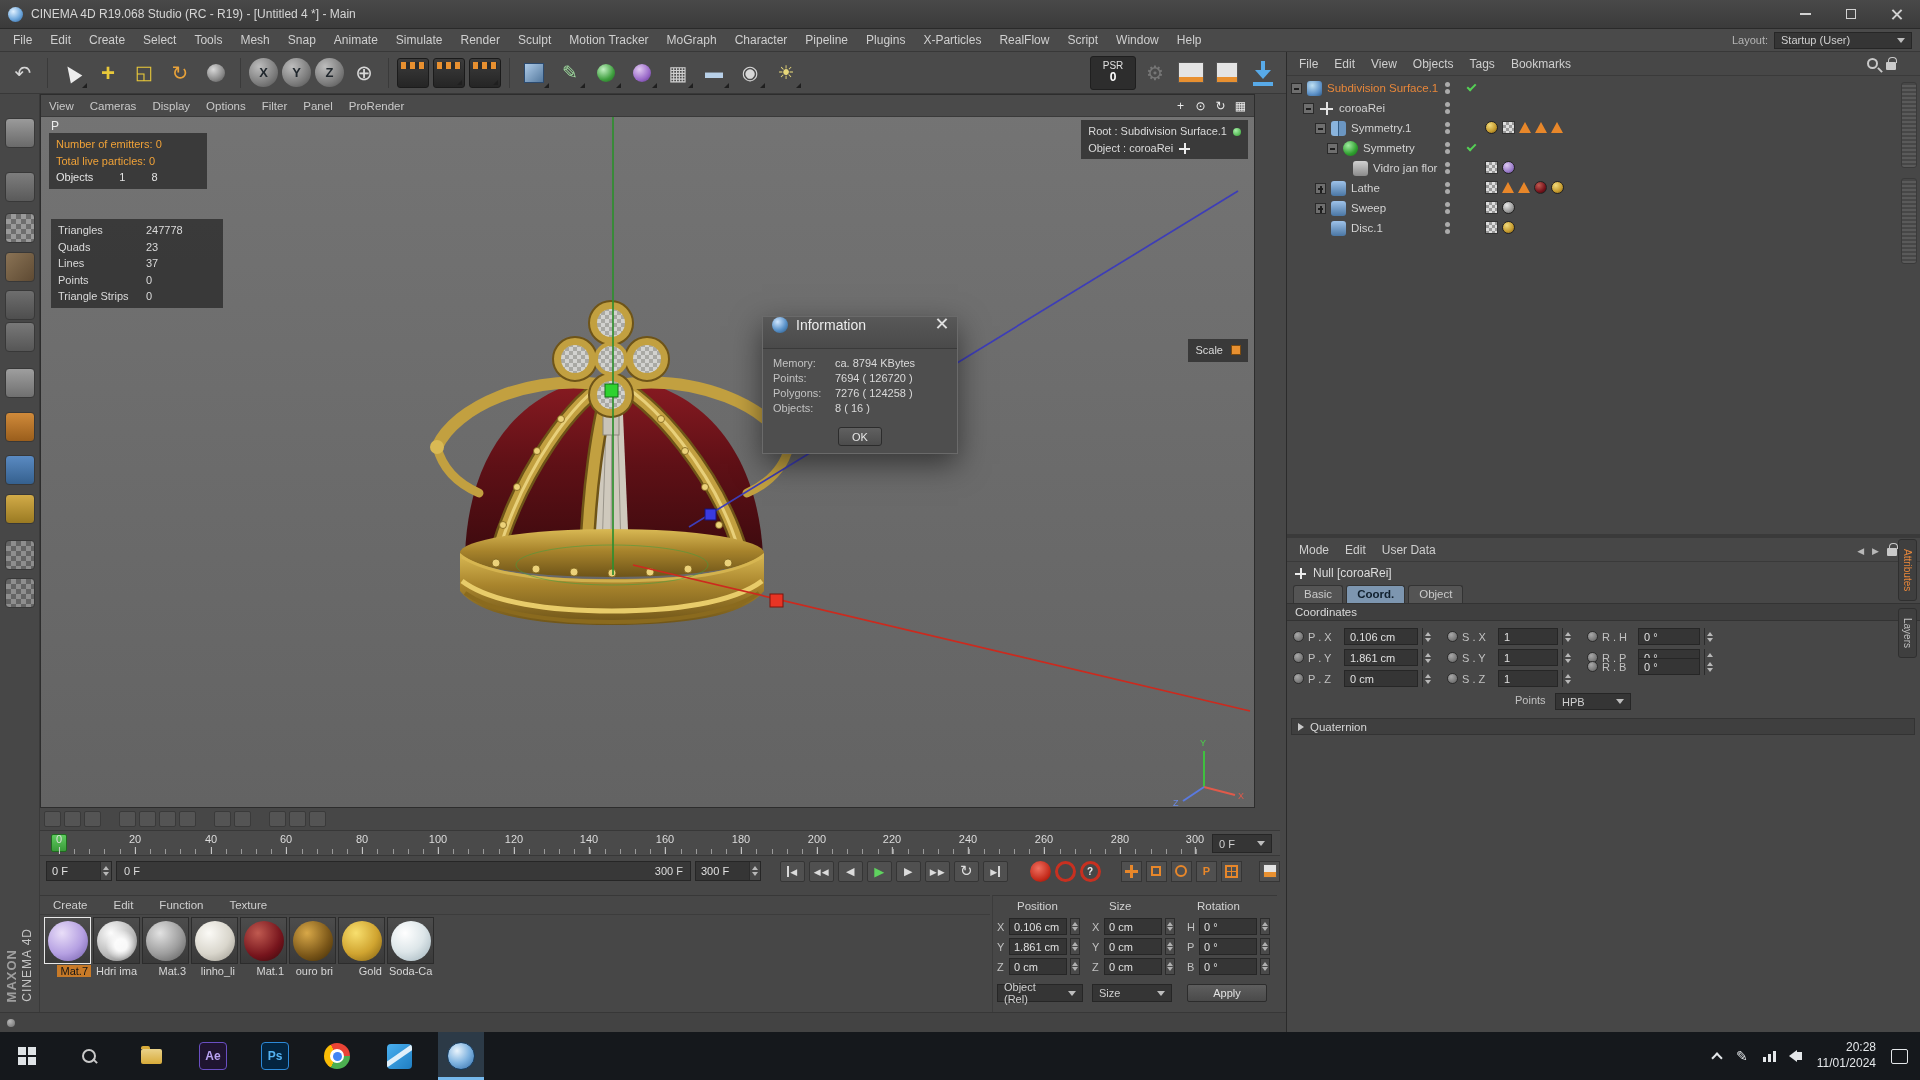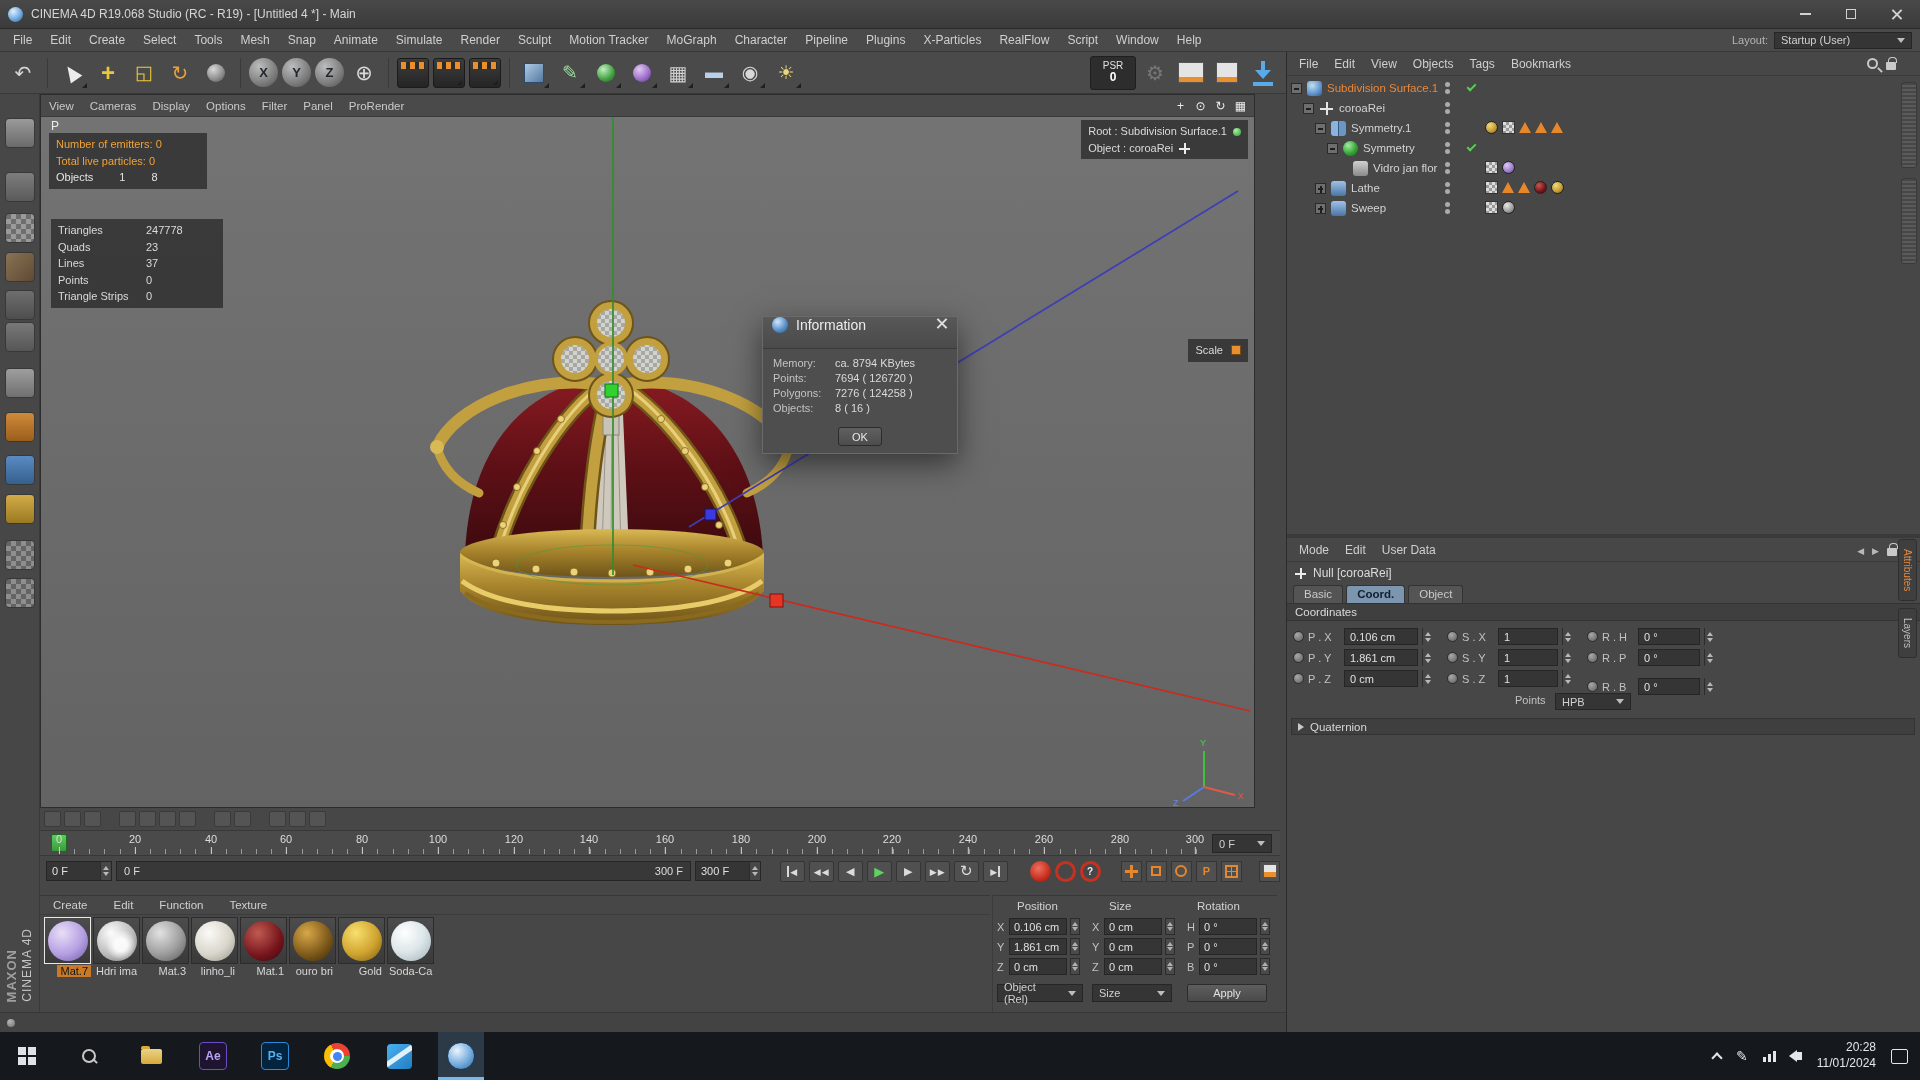--- a/index.html
+++ b/index.html
@@ -850,20 +850,33 @@
         <span class="tlabel">Sweep</span>
         <span class="tdots">
             <i></i>
             <i></i>
           </span>
         <span class="tags">
             <span class="cchk"></span>
             <span class="csph gy"></span>
           </span>
       </div>
+      <div class="trow" style="top:142px;padding-left:28px">
+        <span class="texp none"></span>
+        <span class="ti blue"></span>
+        <span class="tlabel">Disc.1</span>
+        <span class="tdots">
+            <i></i>
+            <i></i>
+          </span>
+        <span class="tags">
+            <span class="cchk"></span>
+            <span class="csph g"></span>
+          </span>
+      </div>
     </div>
     <div class="grip" style="top:30px"></div>
     <div class="grip" style="top:126px"></div>
     <div id="splitter"></div>
     <div id="amenu">
       <span class="oit">Mode</span>
       <span class="oit">Edit</span>
       <span class="oit">User Data</span>
       <div class="menur">
         <span class="g-prev sm" style="color:#b8b8b8"></span>
@@ -924,21 +937,21 @@
         <span class="flab">R . H</span>
         <span class="fval" style="width:62px">0 °</span>
         <span class="stp" style="height:17px"></span>
       </div>
     <div class="frow" style="left:300px;top:597px">
         <span class="rad"></span>
         <span class="flab">R . P</span>
         <span class="fval" style="width:62px">0 °</span>
         <span class="stp" style="height:17px"></span>
       </div>
-    <div class="frow" style="left:300px;top:626px">
+    <div class="frow" style="left:300px;top:606px">
         <span class="rad"></span>
         <span class="flab">R . B</span>
         <span class="fval" style="width:62px">0 °</span>
         <span class="stp" style="height:17px"></span>
       </div>
     <div class="frow" style="left:228px;top:642px">
         <span style="color:#c2c2c2">Points</span>
       </div>
     <div class="dd" style="position:absolute;left:268px;top:641px;width:76px">
         <span>HPB</span>

